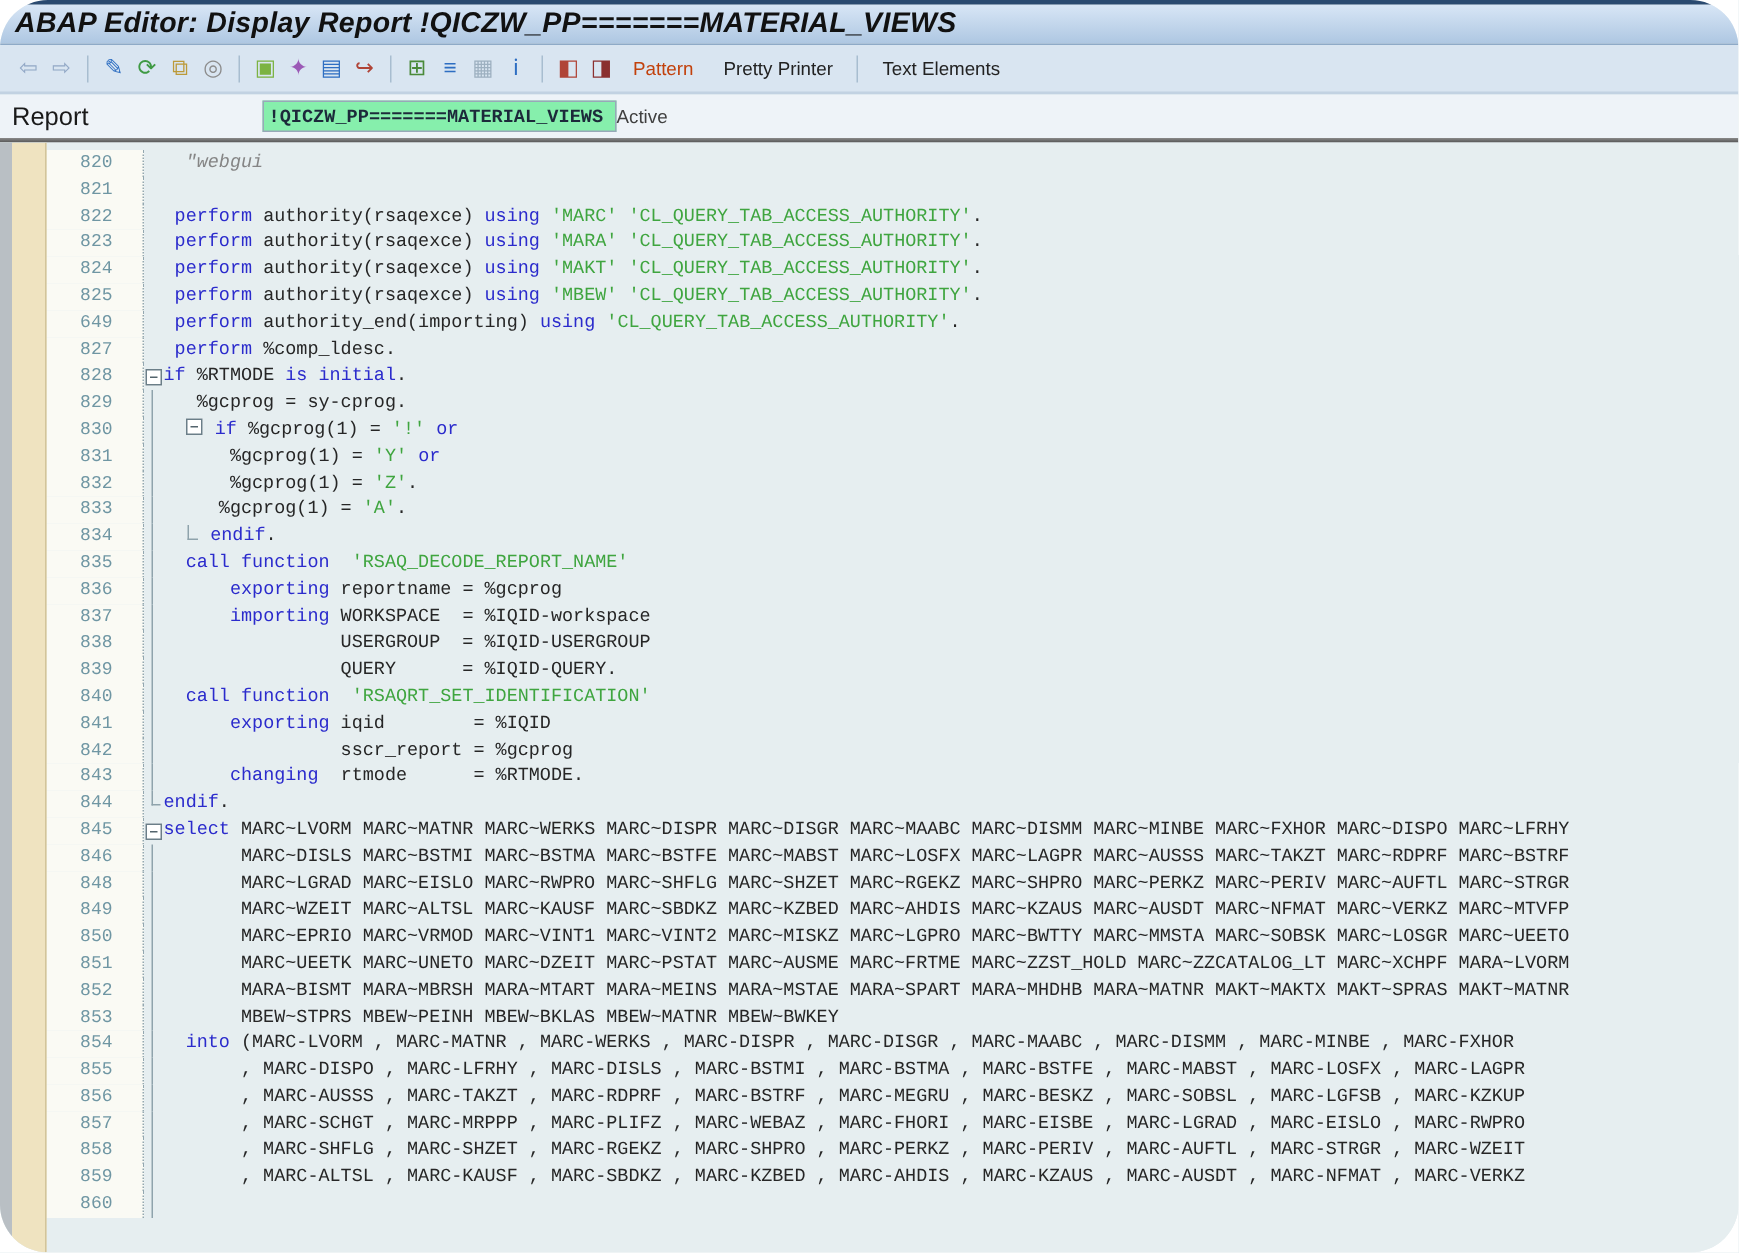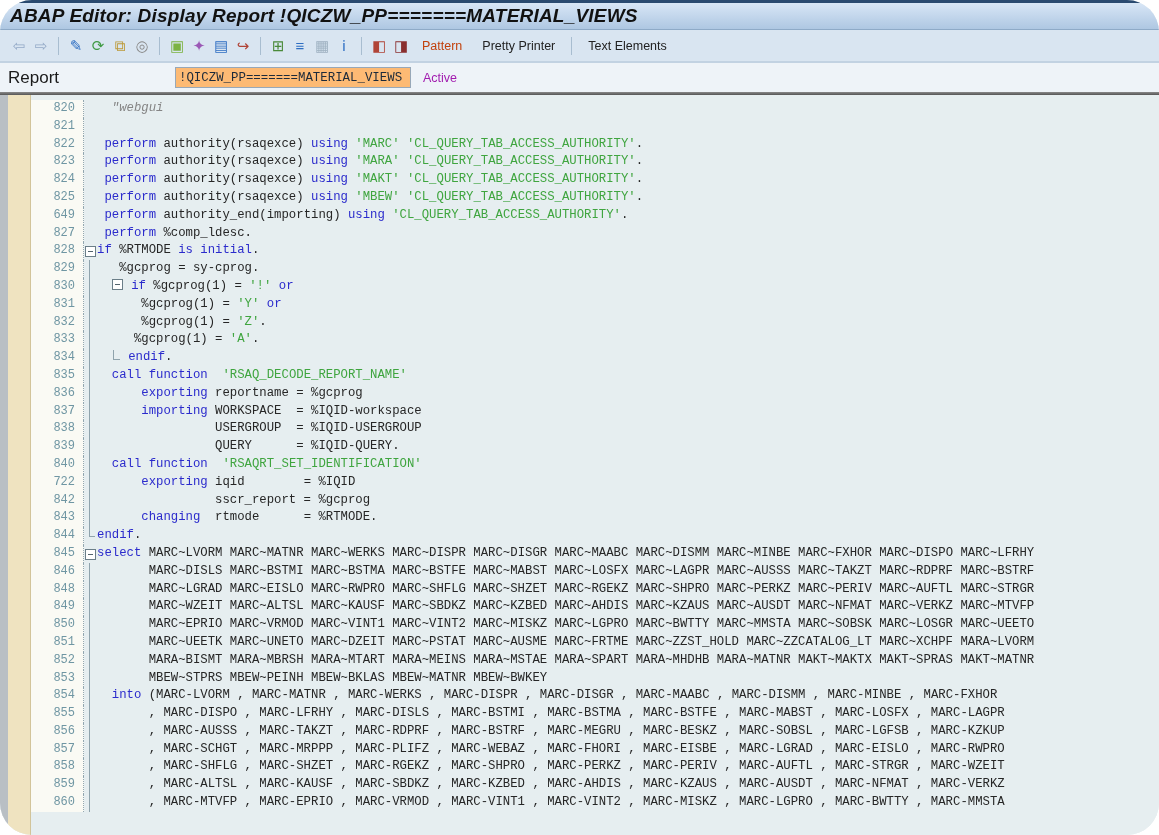--- a/index.html
+++ b/index.html
@@ -31,37 +31,37 @@
   .tsep{display:inline-block;width:1px;height:18px;background:#a8bdd0;margin:0 6px;}
   .tbtn{font-size:12.5px;color:#222;margin:0 10px;white-space:nowrap;cursor:default;}
   .tbtn.disabled{color:#c2410c;text-align:right;}
   
   .reportbar{
     height:29px;background:#eef3f8;display:flex;align-items:center;
     padding-left:8px;box-sizing:border-box;
   }
   .rlabel{font-size:17px;color:#1a1a1a;width:167px;}
   .rinput{
-    width:228px;height:19px;border:1px solid #98a8b8;background:#fdba74;
+    width:228px;height:19px;border:1px solid #98a8b8;background:#86efac;
     font-family:"Liberation Mono",monospace;font-size:12.4px;color:#1c2a3a;
-    padding:0 3px;box-sizing:content-box;
+    padding:0 3px;box-sizing:content-box;font-weight:bold;
   }
-  .rstatus{font-size:12.5px;color:#a21caf;margin-left:12px;}
+  .rstatus{font-size:12.5px;color:#404040;margin-left:0;}
   .divider{height:3px;background:linear-gradient(#8a8a8a,#555);}
   
   .editor{position:relative;height:740px;background:#e6eef0;overflow:hidden;}
   .edgestrip{position:absolute;left:0;top:0;bottom:0;width:8px;background:#b9bfc4;}
   .bpstrip{
     position:absolute;left:8px;top:0;bottom:0;width:22px;
     background:#efe3c0;border-right:1px solid #d2c49a;
   }
   .code-lines{margin-left:31px;padding-top:5px;}
   .code-row{display:flex;height:17.8px;line-height:17.8px;white-space:pre;}
   .lnum{
-    width:44px;flex:0 0 44px;text-align:right;padding-right:8px;
+    width:44px;flex:0 0 44px;text-align:right;padding-right:20px;
     background:#fafaf4;border-right:1px dotted #93a7b0;
     font-family:"Liberation Mono",monospace;font-size:12px;color:#6f96a3;
   }
   .gut{width:13px;flex:0 0 13px;position:relative;}
   .gut.g-v::before{
     content:"";position:absolute;left:5px;top:0;bottom:0;width:1px;background:#8fa3ac;
   }
   .gut.g-e::before{
     content:"";position:absolute;left:5px;top:0;height:9px;width:5px;
     border-left:1px solid #8fa3ac;border-bottom:1px solid #8fa3ac;
@@ -150,36 +150,36 @@
         <div class="code-row"><span class="lnum">831</span><span class="gut g-v"></span><span class="ltxt"><span class="seg-i">      %gcprog(1) = </span><span class="seg-s">'Y'</span><span class="seg-i"> </span><span class="seg-k">or</span></span></div>
         <div class="code-row"><span class="lnum">832</span><span class="gut g-v"></span><span class="ltxt"><span class="seg-i">      %gcprog(1) = </span><span class="seg-s">'Z'</span><span class="seg-i">.</span></span></div>
         <div class="code-row"><span class="lnum">833</span><span class="gut g-v"></span><span class="ltxt"><span class="seg-i">     %gcprog(1) = </span><span class="seg-s">'A'</span><span class="seg-i">.</span></span></div>
         <div class="code-row"><span class="lnum">834</span><span class="gut g-v"></span><span class="ltxt"><span class="seg-i">  </span><span class="fold-end"></span><span class="seg-i"> </span><span class="seg-k">endif</span><span class="seg-i">.</span></span></div>
         <div class="code-row"><span class="lnum">835</span><span class="gut g-v"></span><span class="ltxt"><span class="seg-i">  </span><span class="seg-k">call function</span><span class="seg-i">  </span><span class="seg-s">'RSAQ_DECODE_REPORT_NAME'</span></span></div>
         <div class="code-row"><span class="lnum">836</span><span class="gut g-v"></span><span class="ltxt"><span class="seg-i">      </span><span class="seg-k">exporting</span><span class="seg-i"> reportname = %gcprog</span></span></div>
         <div class="code-row"><span class="lnum">837</span><span class="gut g-v"></span><span class="ltxt"><span class="seg-i">      </span><span class="seg-k">importing</span><span class="seg-i"> WORKSPACE  = %IQID-workspace</span></span></div>
         <div class="code-row"><span class="lnum">838</span><span class="gut g-v"></span><span class="ltxt"><span class="seg-i">                USERGROUP  = %IQID-USERGROUP</span></span></div>
         <div class="code-row"><span class="lnum">839</span><span class="gut g-v"></span><span class="ltxt"><span class="seg-i">                QUERY      = %IQID-QUERY.</span></span></div>
         <div class="code-row"><span class="lnum">840</span><span class="gut g-v"></span><span class="ltxt"><span class="seg-i">  </span><span class="seg-k">call function</span><span class="seg-i">  </span><span class="seg-s">'RSAQRT_SET_IDENTIFICATION'</span></span></div>
-        <div class="code-row"><span class="lnum">722</span><span class="gut g-v"></span><span class="ltxt"><span class="seg-i">      </span><span class="seg-k">exporting</span><span class="seg-i"> iqid        = %IQID</span></span></div>
+        <div class="code-row"><span class="lnum">841</span><span class="gut g-v"></span><span class="ltxt"><span class="seg-i">      </span><span class="seg-k">exporting</span><span class="seg-i"> iqid        = %IQID</span></span></div>
         <div class="code-row"><span class="lnum">842</span><span class="gut g-v"></span><span class="ltxt"><span class="seg-i">                sscr_report = %gcprog</span></span></div>
         <div class="code-row"><span class="lnum">843</span><span class="gut g-v"></span><span class="ltxt"><span class="seg-i">      </span><span class="seg-k">changing</span><span class="seg-i">  rtmode      = %RTMODE.</span></span></div>
         <div class="code-row"><span class="lnum">844</span><span class="gut g-e"></span><span class="ltxt"><span class="seg-k">endif</span><span class="seg-i">.</span></span></div>
         <div class="code-row"><span class="lnum">845</span><span class="gut g-b"><span class="fold-box"></span></span><span class="ltxt"><span class="seg-k">select</span><span class="seg-i"> MARC~LVORM MARC~MATNR MARC~WERKS MARC~DISPR MARC~DISGR MARC~MAABC MARC~DISMM MARC~MINBE MARC~FXHOR MARC~DISPO MARC~LFRHY</span></span></div>
         <div class="code-row"><span class="lnum">846</span><span class="gut g-v"></span><span class="ltxt"><span class="seg-i">       MARC~DISLS MARC~BSTMI MARC~BSTMA MARC~BSTFE MARC~MABST MARC~LOSFX MARC~LAGPR MARC~AUSSS MARC~TAKZT MARC~RDPRF MARC~BSTRF</span></span></div>
         <div class="code-row"><span class="lnum">848</span><span class="gut g-v"></span><span class="ltxt"><span class="seg-i">       MARC~LGRAD MARC~EISLO MARC~RWPRO MARC~SHFLG MARC~SHZET MARC~RGEKZ MARC~SHPRO MARC~PERKZ MARC~PERIV MARC~AUFTL MARC~STRGR</span></span></div>
         <div class="code-row"><span class="lnum">849</span><span class="gut g-v"></span><span class="ltxt"><span class="seg-i">       MARC~WZEIT MARC~ALTSL MARC~KAUSF MARC~SBDKZ MARC~KZBED MARC~AHDIS MARC~KZAUS MARC~AUSDT MARC~NFMAT MARC~VERKZ MARC~MTVFP</span></span></div>
         <div class="code-row"><span class="lnum">850</span><span class="gut g-v"></span><span class="ltxt"><span class="seg-i">       MARC~EPRIO MARC~VRMOD MARC~VINT1 MARC~VINT2 MARC~MISKZ MARC~LGPRO MARC~BWTTY MARC~MMSTA MARC~SOBSK MARC~LOSGR MARC~UEETO</span></span></div>
         <div class="code-row"><span class="lnum">851</span><span class="gut g-v"></span><span class="ltxt"><span class="seg-i">       MARC~UEETK MARC~UNETO MARC~DZEIT MARC~PSTAT MARC~AUSME MARC~FRTME MARC~ZZST_HOLD MARC~ZZCATALOG_LT MARC~XCHPF MARA~LVORM</span></span></div>
         <div class="code-row"><span class="lnum">852</span><span class="gut g-v"></span><span class="ltxt"><span class="seg-i">       MARA~BISMT MARA~MBRSH MARA~MTART MARA~MEINS MARA~MSTAE MARA~SPART MARA~MHDHB MARA~MATNR MAKT~MAKTX MAKT~SPRAS MAKT~MATNR</span></span></div>
         <div class="code-row"><span class="lnum">853</span><span class="gut g-v"></span><span class="ltxt"><span class="seg-i">       MBEW~STPRS MBEW~PEINH MBEW~BKLAS MBEW~MATNR MBEW~BWKEY</span></span></div>
         <div class="code-row"><span class="lnum">854</span><span class="gut g-v"></span><span class="ltxt"><span class="seg-i">  </span><span class="seg-k">into</span><span class="seg-i"> (MARC-LVORM , MARC-MATNR , MARC-WERKS , MARC-DISPR , MARC-DISGR , MARC-MAABC , MARC-DISMM , MARC-MINBE , MARC-FXHOR</span></span></div>
         <div class="code-row"><span class="lnum">855</span><span class="gut g-v"></span><span class="ltxt"><span class="seg-i">       , MARC-DISPO , MARC-LFRHY , MARC-DISLS , MARC-BSTMI , MARC-BSTMA , MARC-BSTFE , MARC-MABST , MARC-LOSFX , MARC-LAGPR</span></span></div>
         <div class="code-row"><span class="lnum">856</span><span class="gut g-v"></span><span class="ltxt"><span class="seg-i">       , MARC-AUSSS , MARC-TAKZT , MARC-RDPRF , MARC-BSTRF , MARC-MEGRU , MARC-BESKZ , MARC-SOBSL , MARC-LGFSB , MARC-KZKUP</span></span></div>
         <div class="code-row"><span class="lnum">857</span><span class="gut g-v"></span><span class="ltxt"><span class="seg-i">       , MARC-SCHGT , MARC-MRPPP , MARC-PLIFZ , MARC-WEBAZ , MARC-FHORI , MARC-EISBE , MARC-LGRAD , MARC-EISLO , MARC-RWPRO</span></span></div>
         <div class="code-row"><span class="lnum">858</span><span class="gut g-v"></span><span class="ltxt"><span class="seg-i">       , MARC-SHFLG , MARC-SHZET , MARC-RGEKZ , MARC-SHPRO , MARC-PERKZ , MARC-PERIV , MARC-AUFTL , MARC-STRGR , MARC-WZEIT</span></span></div>
         <div class="code-row"><span class="lnum">859</span><span class="gut g-v"></span><span class="ltxt"><span class="seg-i">       , MARC-ALTSL , MARC-KAUSF , MARC-SBDKZ , MARC-KZBED , MARC-AHDIS , MARC-KZAUS , MARC-AUSDT , MARC-NFMAT , MARC-VERKZ</span></span></div>
-        <div class="code-row"><span class="lnum">860</span><span class="gut g-v"></span><span class="ltxt"><span class="seg-i">       , MARC-MTVFP , MARC-EPRIO , MARC-VRMOD , MARC-VINT1 , MARC-VINT2 , MARC-MISKZ , MARC-LGPRO , MARC-BWTTY , MARC-MMSTA</span></span></div>
+        <div class="code-row"><span class="lnum">860</span><span class="gut g-v"></span></div>
       </div>
 
   </div>
 
 </div>
 
 </body></html>

